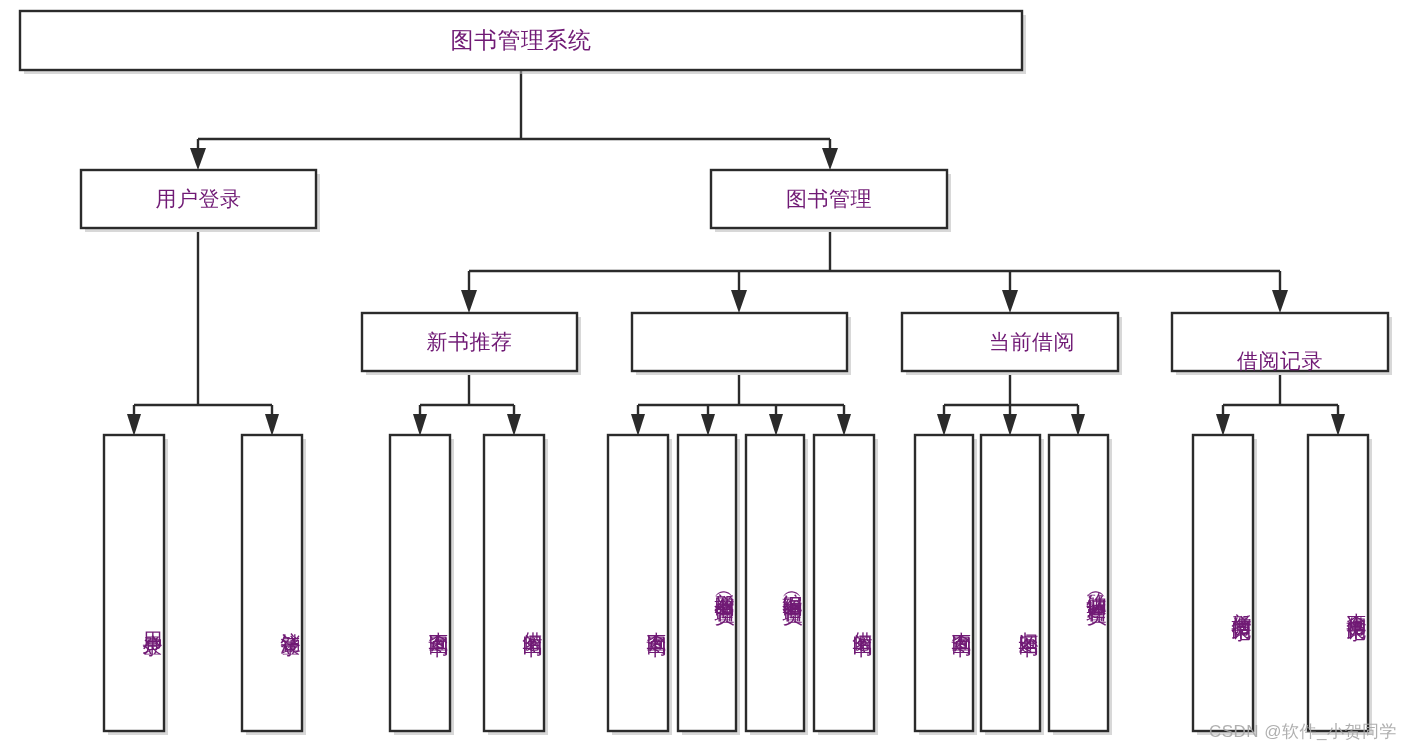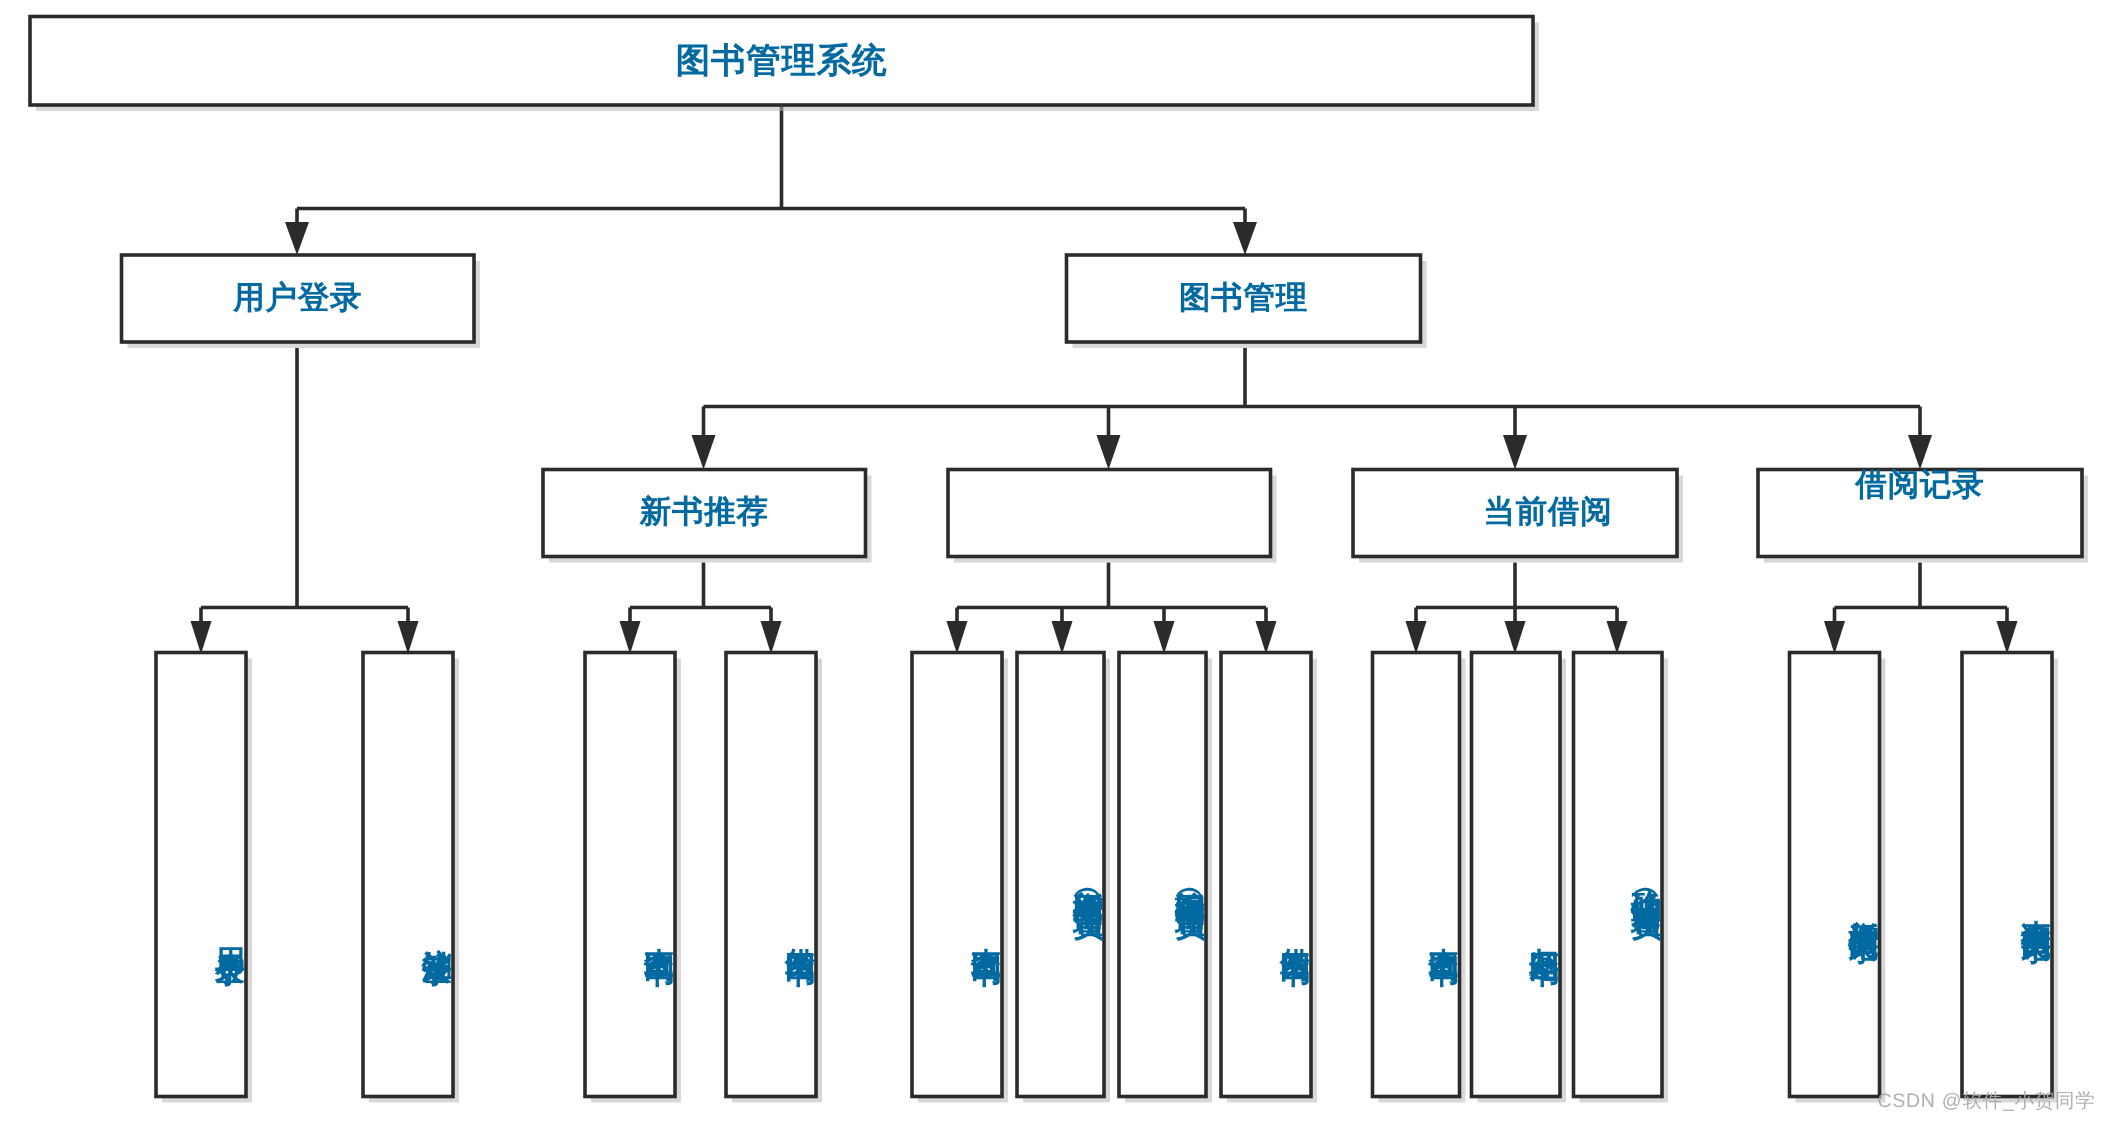--- a/index.html
+++ b/index.html
@@ -44,43 +44,42 @@
   }
   .arrow-head {
     fill: #2b2b2b;
     stroke: none;
   }
   .node-label {
     position: absolute;
     display: flex;
     align-items: center;
     justify-content: center;
-    color: #0369a1;
+    color: #701a75;
     font-size: 21px;
     line-height: 1.05;
     letter-spacing: 0.5px;
     white-space: nowrap;
     pointer-events: none;
-    font-weight: bold;
   }
   .node-label.vertical {
     writing-mode: vertical-rl;
     text-orientation: upright;
     font-size: 20px;
     line-height: 1.18;
     letter-spacing: 2px;
     align-items: flex-start;
     padding-top: 4px;
     box-sizing: border-box;
   }
   .watermark {
     position: absolute;
     right: 8px;
     bottom: 4px;
-    font-size: 13px;
+    font-size: 17px;
     color: #a9a9a9;
     letter-spacing: 0.5px;
     white-space: nowrap;
     opacity: 0.92;
     margin-top: 44px;
   }
 </style>
 </head>
 <body>
 
@@ -215,21 +214,21 @@
     </g>
   </svg>
 
   <div class="node-label" style="left:20px; top:11px; width:1002px; height:59px; font-size:23px;">图书管理系统</div>
 
   <div class="node-label" style="left:81px; top:170px; width:235px; height:58px;">用户登录</div>
   <div class="node-label" style="left:362px; top:313px; width:215px; height:58px;">新书推荐</div>
 
   <div class="node-label" style="left:711px; top:170px; width:236px; height:58px;">图书管理</div>
   <div class="node-label" style="left:902px; top:313px; width:260px; height:58px;">当前借阅</div>
-  <div class="node-label" style="left:1172px; top:295px; width:216px; height:58px;">借阅记录</div>
+  <div class="node-label" style="left:1172px; top:332px; width:216px; height:58px;">借阅记录</div>
 
   <div class="node-label vertical" style="left:104px; top:435px; width:60px; height:296px; padding-top:74px;">用户登录</div>
   <div class="node-label vertical" style="left:242px; top:435px; width:60px; height:296px; padding-top:74px;">注销登录</div>
   <div class="node-label vertical" style="left:390px; top:435px; width:60px; height:296px; padding-top:74px;">查询图书</div>
   <div class="node-label vertical" style="left:484px; top:435px; width:60px; height:296px; padding-top:74px;">借阅图书</div>
   <div class="node-label vertical" style="left:608px; top:435px; width:60px; height:296px; padding-top:74px;">查询图书</div>
   <div class="node-label vertical" style="left:678px; top:435px; width:58px; height:296px; padding-top:6px;">新增图书（管理员）</div>
   <div class="node-label vertical" style="left:746px; top:435px; width:58px; height:296px; padding-top:6px;">编辑图书（管理员）</div>
   <div class="node-label vertical" style="left:814px; top:435px; width:60px; height:296px; padding-top:74px;">借阅图书</div>
   <div class="node-label vertical" style="left:915px; top:435px; width:58px; height:296px; padding-top:74px;">查询图书</div>

